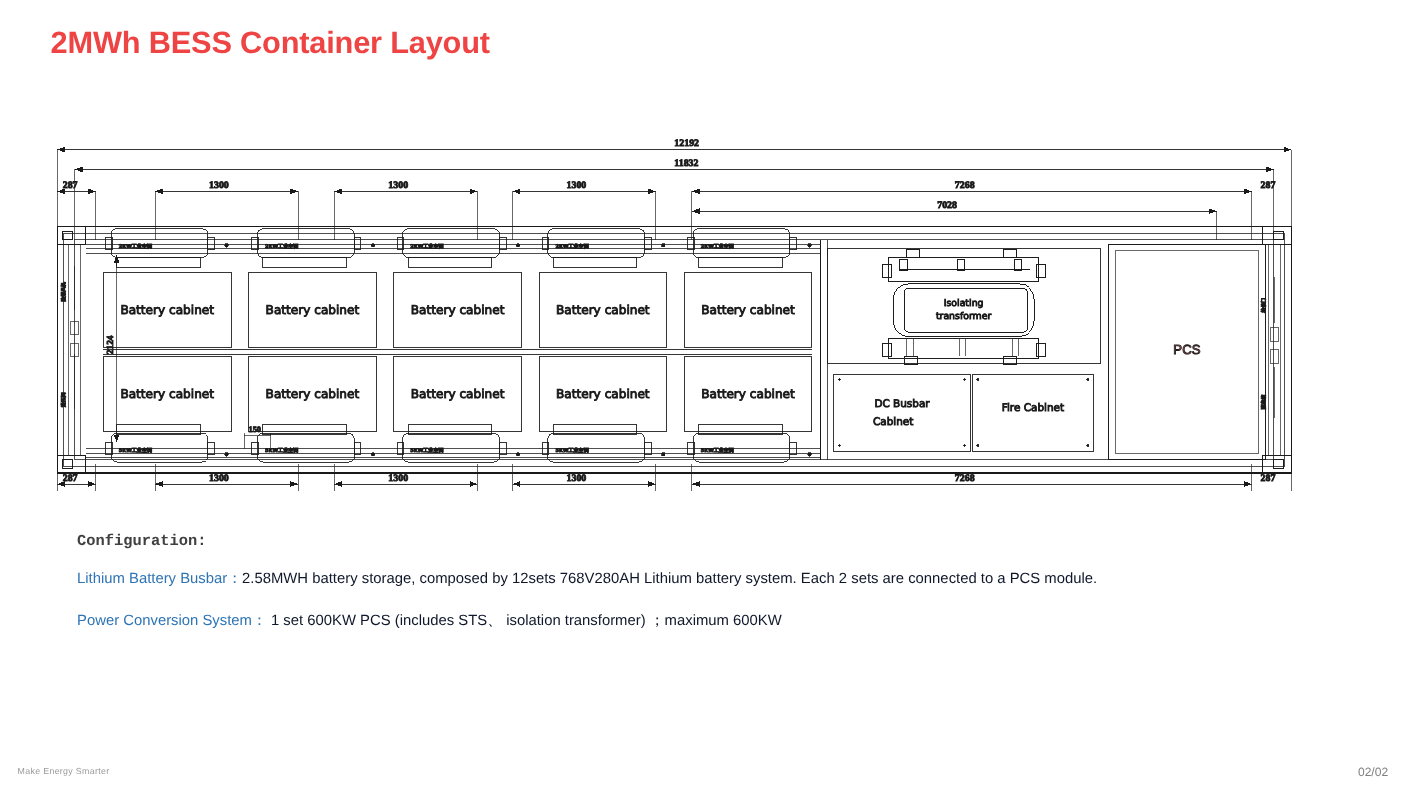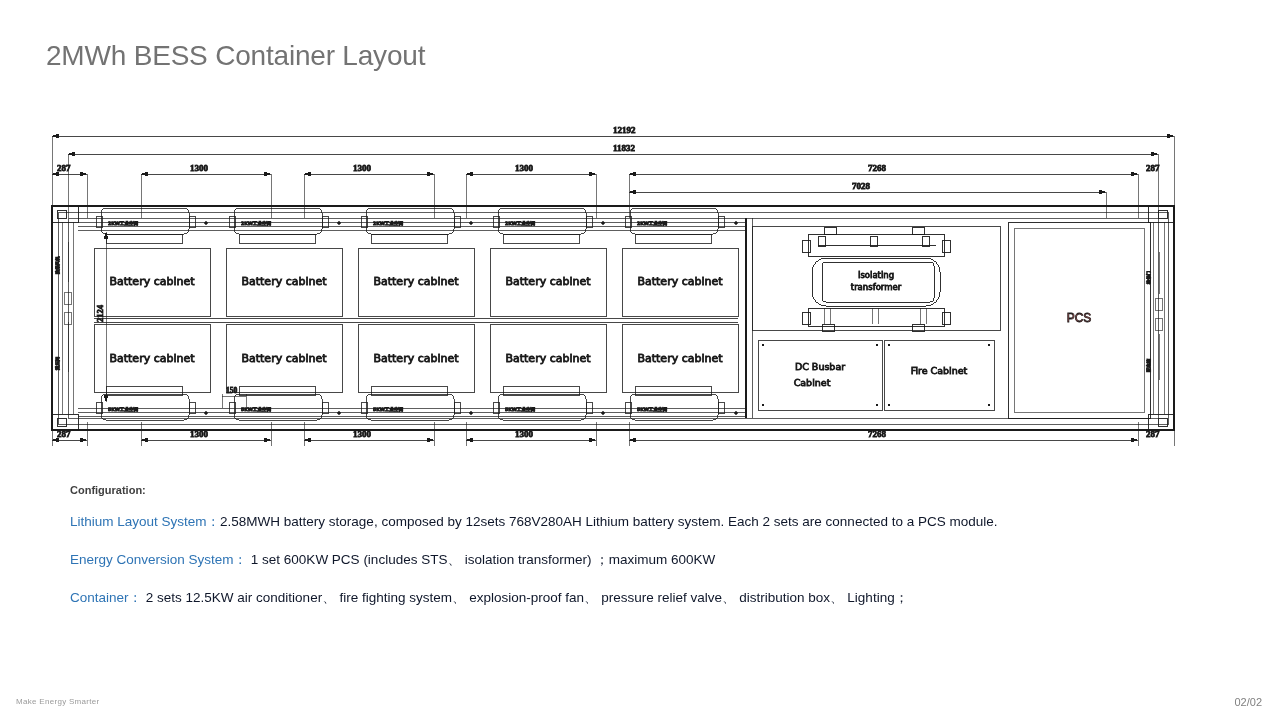--- a/index.html
+++ b/index.html
@@ -13,24 +13,24 @@
     position: relative;
     overflow: hidden;
     font-family: "Liberation Sans", sans-serif;
     color: #404040;
   }
 
   
   #slide-title {
     position: absolute;
     left: 46px;
-    top: 40px;
+    top: 23px;
     font-size: 28px;
-    font-weight: normal;
-    color: #737373;
+    font-weight: bold;
+    color: #ef4444;
     letter-spacing: -0.2px;
     white-space: nowrap;
   }
 
   
   #drawing {
     position: absolute;
     left: 46px;
     top: 104px;
     width: 1190px;
@@ -40,24 +40,25 @@
   #drawing svg { display: block; }
 
   
   #config {
     position: absolute;
     left: 70px;
     top: 484px;
     width: 1160px;
   }
   #config-heading {
-    font-size: 11px;
+    font-size: 14px;
     font-weight: bold;
     color: #404040;
     margin: 0 0 18px 0;
+    font-family: Liberation Mono, monospace;
   }
   .config-line {
     font-size: 13.5px;
     color: #595959;
     margin-bottom: 22px;
     white-space: nowrap;
     line-height: 1.2;
   }
   .config-line.spaced { margin-bottom: 24px; }
   .cfg-label {
@@ -457,26 +458,23 @@
       <text class="cad-dim" x="1100" y="315" font-size="9">287</text>
 
     </g>
   </svg>
 </div>
 
 <div id="config">
   <div id="config-heading">Configuration:</div>
 
   <div class="config-line">
-    <span class="cfg-label">Lithium Layout System：</span><span class="cfg-body">2.58MWH  battery storage, composed by 12sets 768V280AH  Lithium battery system. Each 2 sets are connected to a PCS module.</span>
+    <span class="cfg-label">Lithium Battery Busbar：</span><span class="cfg-body">2.58MWH  battery storage, composed by 12sets 768V280AH  Lithium battery system. Each 2 sets are connected to a PCS module.</span>
   </div>
 
   <div class="config-line">
-    <span class="cfg-label">Energy Conversion System：</span><span class="cfg-body"> 1 set 600KW PCS  (includes STS、 isolation transformer)  ；maximum  600KW</span>
+    <span class="cfg-label">Power Conversion System：</span><span class="cfg-body"> 1 set 600KW PCS  (includes STS、 isolation transformer)  ；maximum  600KW</span>
   </div>
 
-  <div class="config-line spaced">
-    <span class="cfg-label">Container：</span><span class="cfg-body"> 2 sets 12.5KW air conditioner、 fire fighting system、 explosion-proof fan、 pressure relief valve、 distribution box、 Lighting；</span>
-  </div>
 </div>
 
 <div id="footer-tagline">Make Energy Smarter</div>
 <div id="footer-page">02/02</div>
 
 </body></html>

